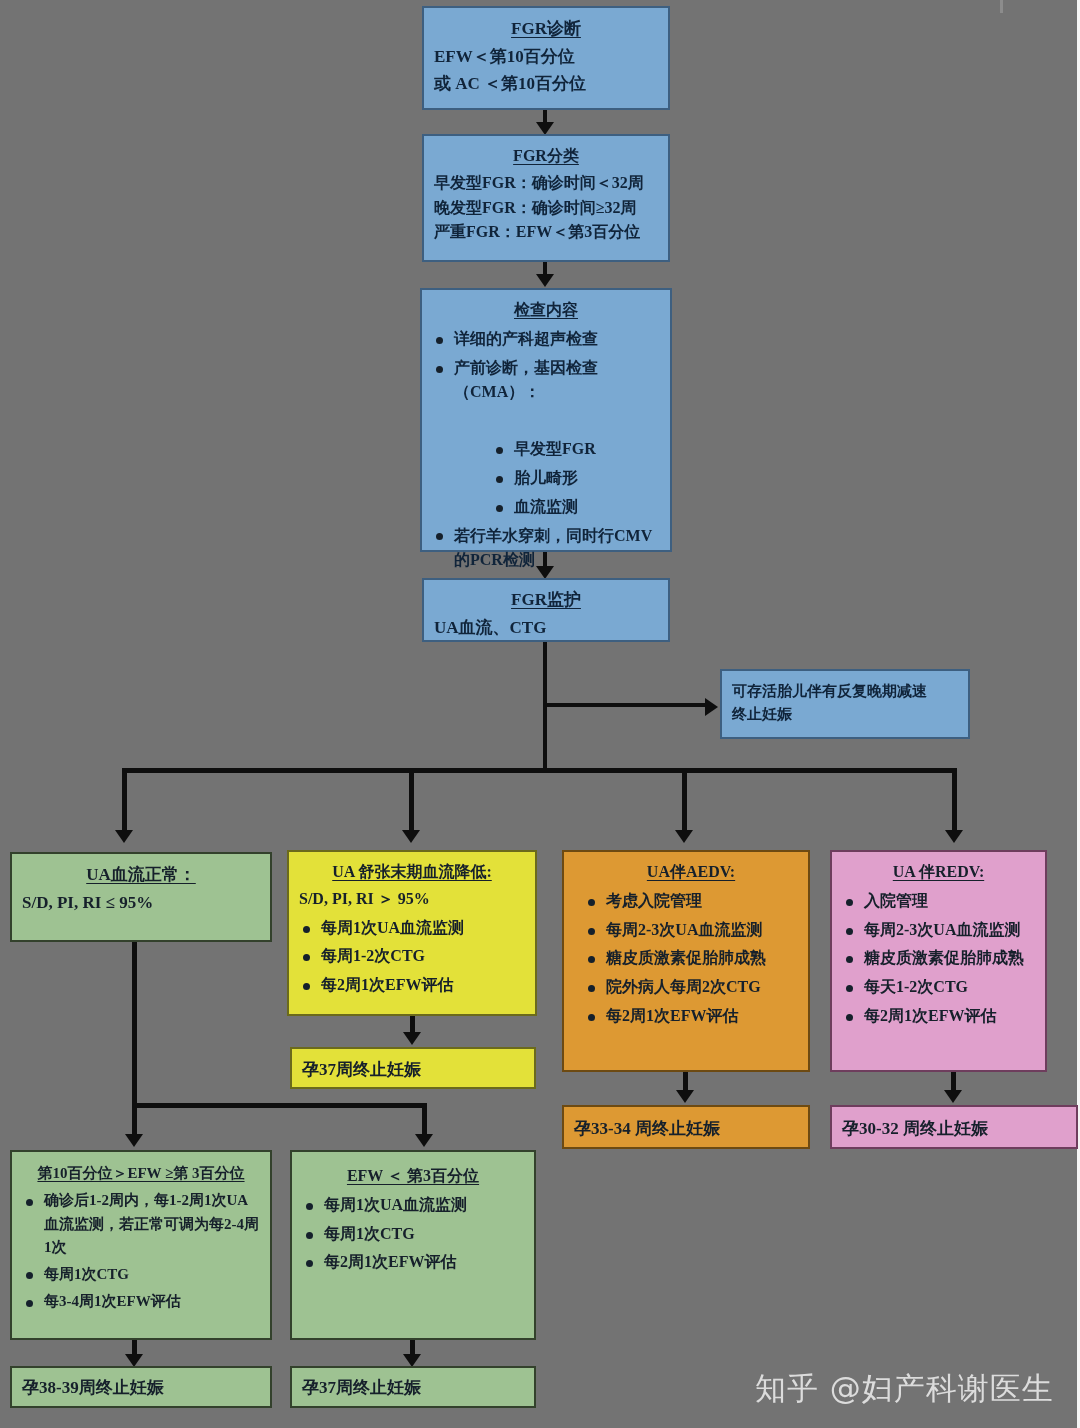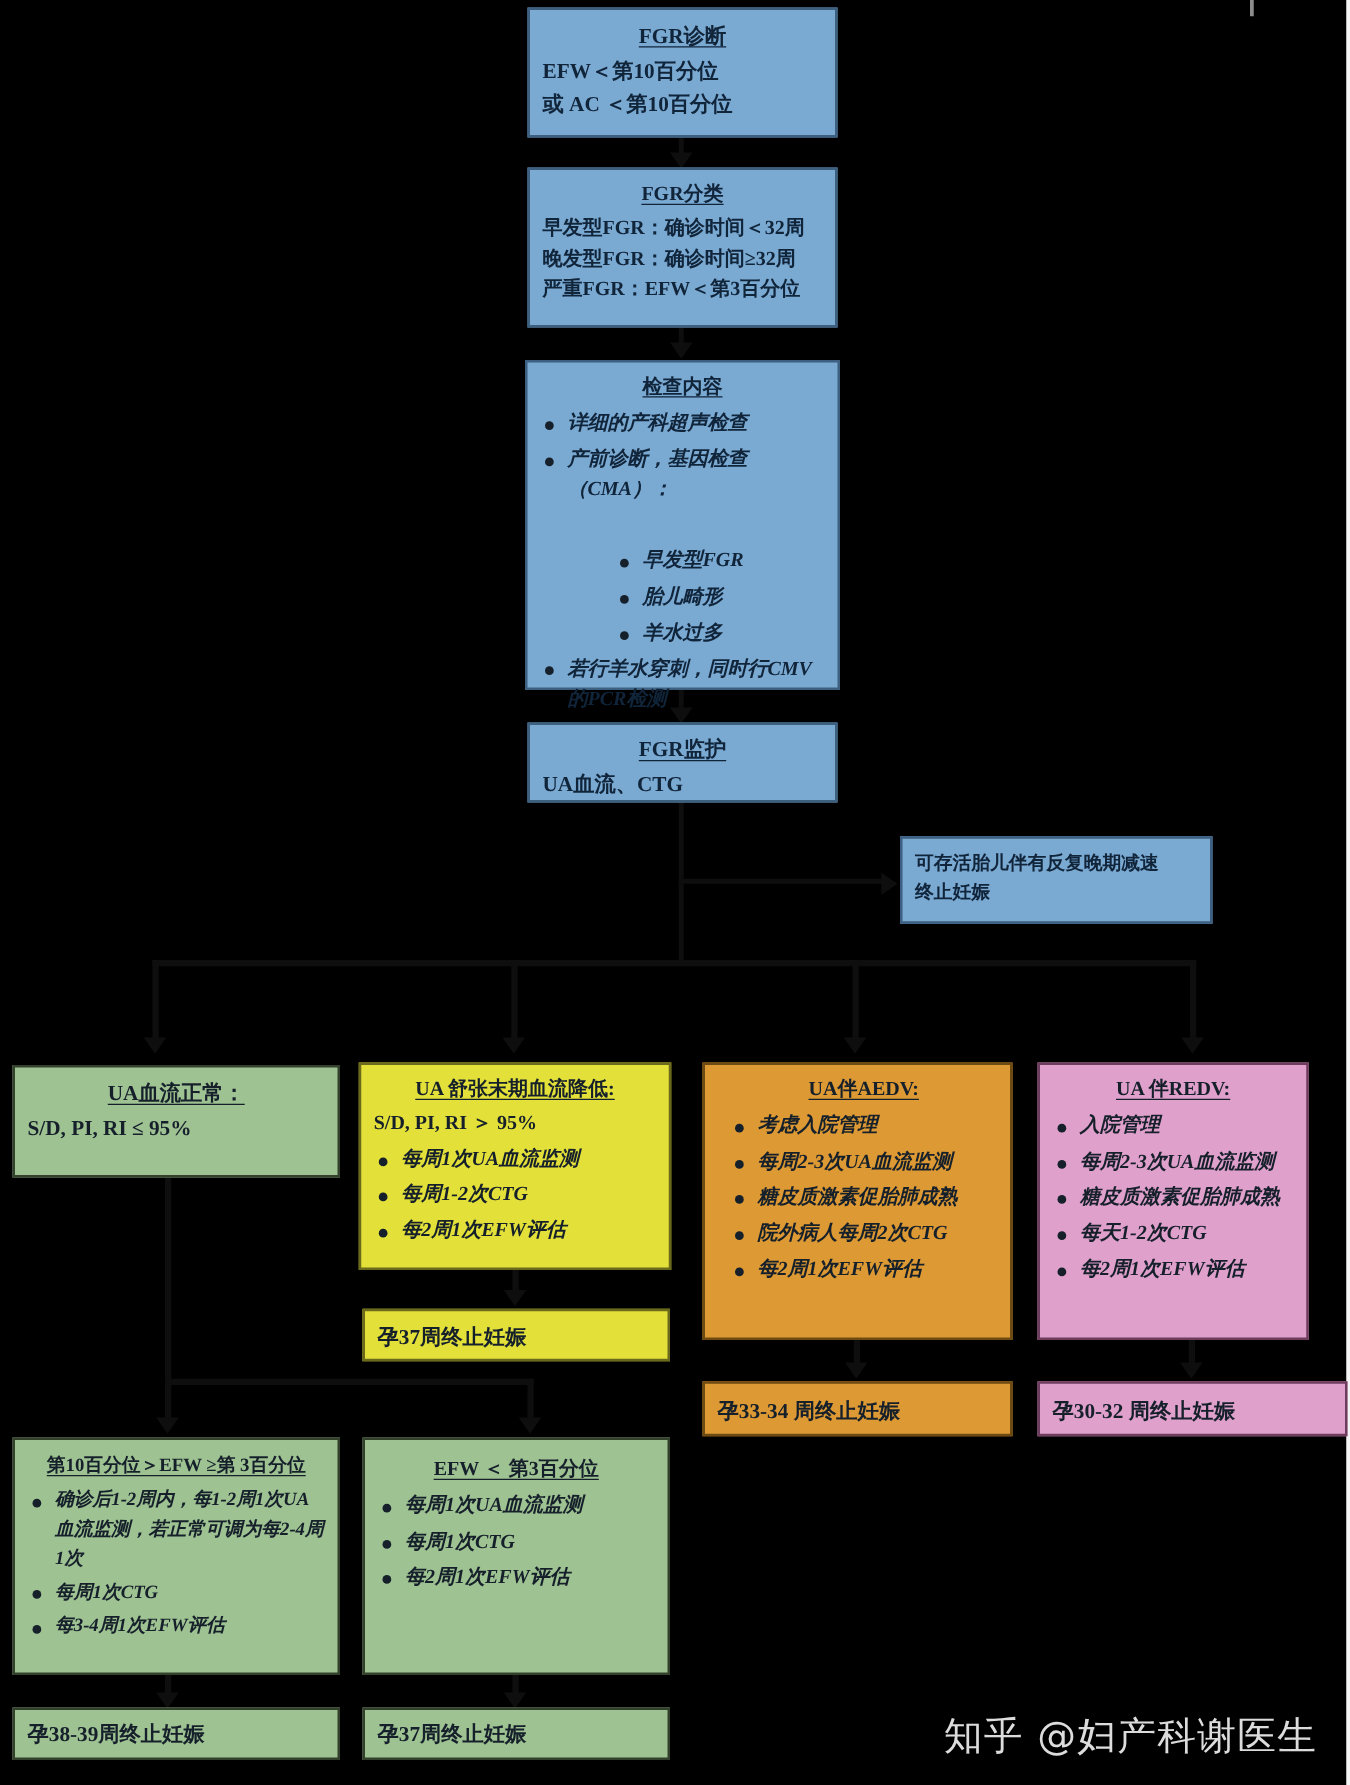--- a/index.html
+++ b/index.html
@@ -4,21 +4,21 @@
 <style>
   html, body {
     margin: 0;
     padding: 0;
     background: #ffffff;
   }
   #canvas {
     position: relative;
     width: 1080px;
     height: 1428px;
-    background: #000000;
+    background: #737373;
     font-family: "Liberation Serif", "DejaVu Serif", serif;
     overflow: hidden;
   }
   .node {
     position: absolute;
     box-sizing: border-box;
     border: 2px solid #2b2b2b;
     color: #16202b;
     font-weight: bold;
     line-height: 1.55;
@@ -37,21 +37,20 @@
     font-weight: bold;
     margin: 0 0 2px 0;
   }
   .node .ctr {
     text-align: left;
   }
   .node ul {
     list-style: none;
     margin: 2px 0 0 0;
     padding: 0;
-    font-style: italic;
   }
   .node ul li {
     position: relative;
     padding-left: 22px;
     margin: 4px 0;
   }
   .node ul li::before {
     content: "";
     position: absolute;
     left: 4px;
@@ -146,21 +145,21 @@
   <div class="node blue" style="left:420px; top:288px; width:252px; height:264px;">
     <div class="pad" style="font-size:16px;">
       <div class="title">检查内容</div>
       <ul>
         <li>详细的产科超声检查</li>
         <li>产前诊断，基因检查（CMA）：</li>
       </ul>
       <ul class="sub">
         <li>早发型FGR</li>
         <li>胎儿畸形</li>
-        <li>羊水过多</li>
+        <li>血流监测</li>
       </ul>
       <ul>
         <li>若行羊水穿刺，同时行CMV的PCR检测</li>
       </ul>
     </div>
   </div>
 
   <div class="ln" style="left:543px; top:552px; width:4px; height:18px;"></div>
   <div class="arrow" style="left:536px; top:566px;"></div>
 

